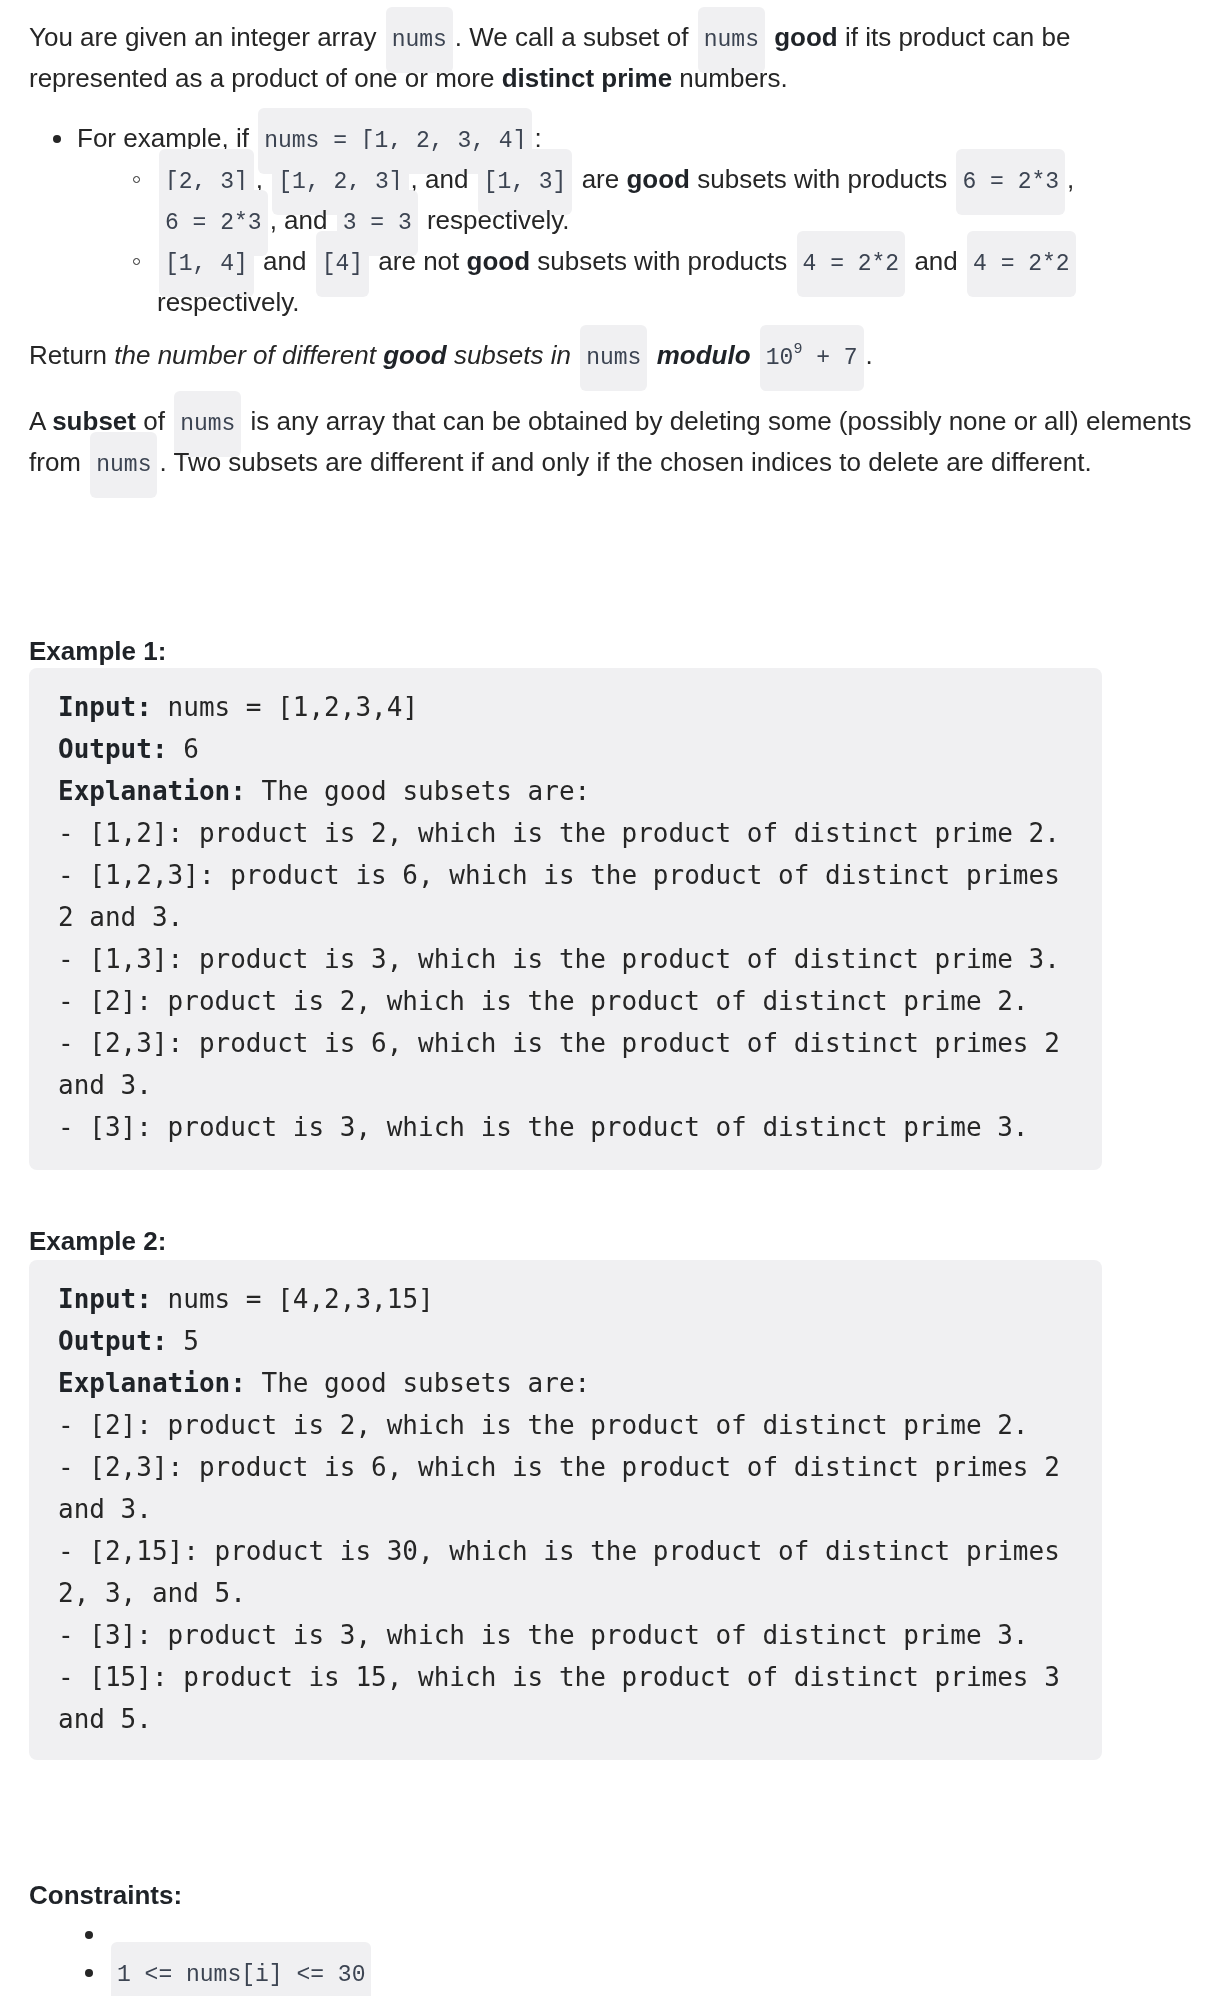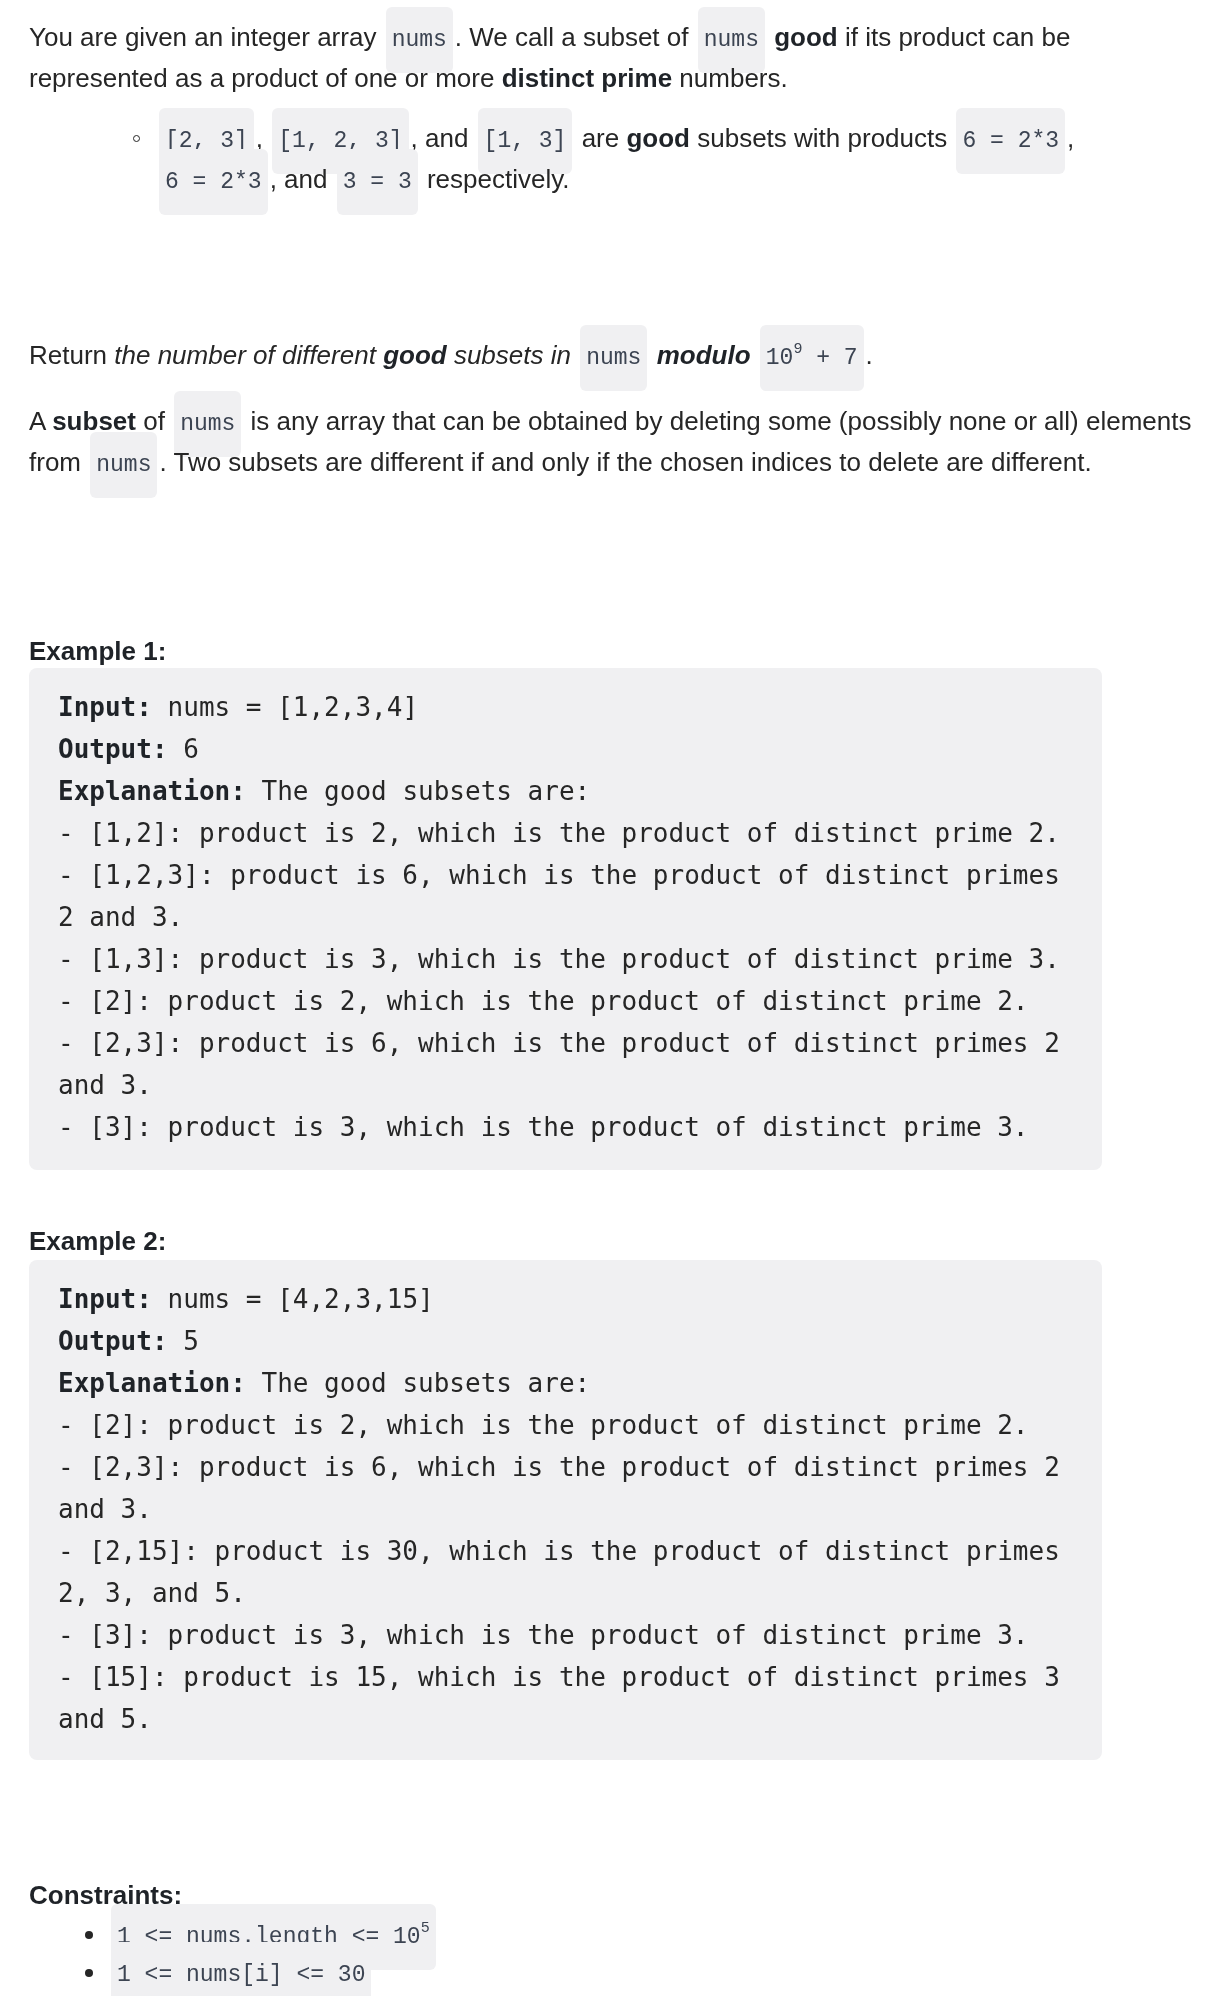--- a/index.html
+++ b/index.html
@@ -77,31 +77,49 @@
     <span>You are given an integer array</span>
     <code class="icode">nums</code><span>. We call a subset of</span>
     <code class="icode">nums</code>
     <b>good</b>
     <span>if its product can be represented as a product of one or more</span>
     <b>distinct prime</b>
     <span>numbers.</span>
   </p>
 
   <div class="ul1">
+    <div class="bullet-row" style="margin-left:-32px;">
+      <span class="dot"></span>
+      <span>For example, if</span>
+      <code class="icode">nums = [1, 2, 3, 4]</code><span>:</span>
+    </div>
     <div class="sub-row" style="margin-left:-32px;">
       <span class="circ"></span>
       <code class="icode">[2, 3]</code><span>,</span>
       <code class="icode">[1, 2, 3]</code><span>, and</span>
       <code class="icode">[1, 3]</code>
       <span>are</span>
       <b>good</b>
       <span>subsets with products</span>
       <code class="icode">6 = 2*3</code><span>,</span>
       <code class="icode">6 = 2*3</code><span>, and</span>
       <code class="icode">3 = 3</code>
+      <span>respectively.</span>
+    </div>
+    <div class="sub-row" style="margin-left:-32px;">
+      <span class="circ"></span>
+      <code class="icode">[1, 4]</code>
+      <span>and</span>
+      <code class="icode">[4]</code>
+      <span>are not</span>
+      <b>good</b>
+      <span>subsets with products</span>
+      <code class="icode">4 = 2*2</code>
+      <span>and</span>
+      <code class="icode">4 = 2*2</code>
       <span>respectively.</span>
     </div>
   </div>
 
   <p class="p-return">
     <span>Return</span>
     <i>the number of different</i>
     <b><i>good</i></b>
     <i>subsets in</i>
     <code class="icode">nums</code>
@@ -121,21 +139,20 @@
   <div class="h-example" style="top:608px;">Example 1:</div>
   <div class="example-box" style="top:668px; height:502px;"><div><span class="lbl">Input:</span><span> nums = [1,2,3,4]</span></div><div><span class="lbl">Output:</span><span> 6</span></div><div><span class="lbl">Explanation:</span><span> The good subsets are:</span></div><div>- [1,2]: product is 2, which is the product of distinct prime 2.</div><div>- [1,2,3]: product is 6, which is the product of distinct primes 2 and 3.</div><div>- [1,3]: product is 3, which is the product of distinct prime 3.</div><div>- [2]: product is 2, which is the product of distinct prime 2.</div><div>- [2,3]: product is 6, which is the product of distinct primes 2 and 3.</div><div>- [3]: product is 3, which is the product of distinct prime 3.</div></div>
 
   <div class="h-example" style="top:1198px;">Example 2:</div>
   <div class="example-box" style="top:1260px; height:500px;"><div><span class="lbl">Input:</span><span> nums = [4,2,3,15]</span></div><div><span class="lbl">Output:</span><span> 5</span></div><div><span class="lbl">Explanation:</span><span> The good subsets are:</span></div><div>- [2]: product is 2, which is the product of distinct prime 2.</div><div>- [2,3]: product is 6, which is the product of distinct primes 2 and 3.</div><div>- [2,15]: product is 30, which is the product of distinct primes 2, 3, and 5.</div><div>- [3]: product is 3, which is the product of distinct prime 3.</div><div>- [15]: product is 15, which is the product of distinct primes 3 and 5.</div></div>
 
   <div class="h-example" style="top:1852px;">Constraints:</div>
   <div class="constraints-ul">
     <div class="bullet-row">
       <span class="dot"></span>
-      <code class="icode"><span>1 &lt;= nums.length &lt;= 10</span><sup>5</sup></code>
     </div>
     <div class="bullet-row">
       <span class="dot"></span>
       <code class="icode">1 &lt;= nums[i] &lt;= 30</code>
     </div>
   </div>
 
 </div>
 
 </body></html>

